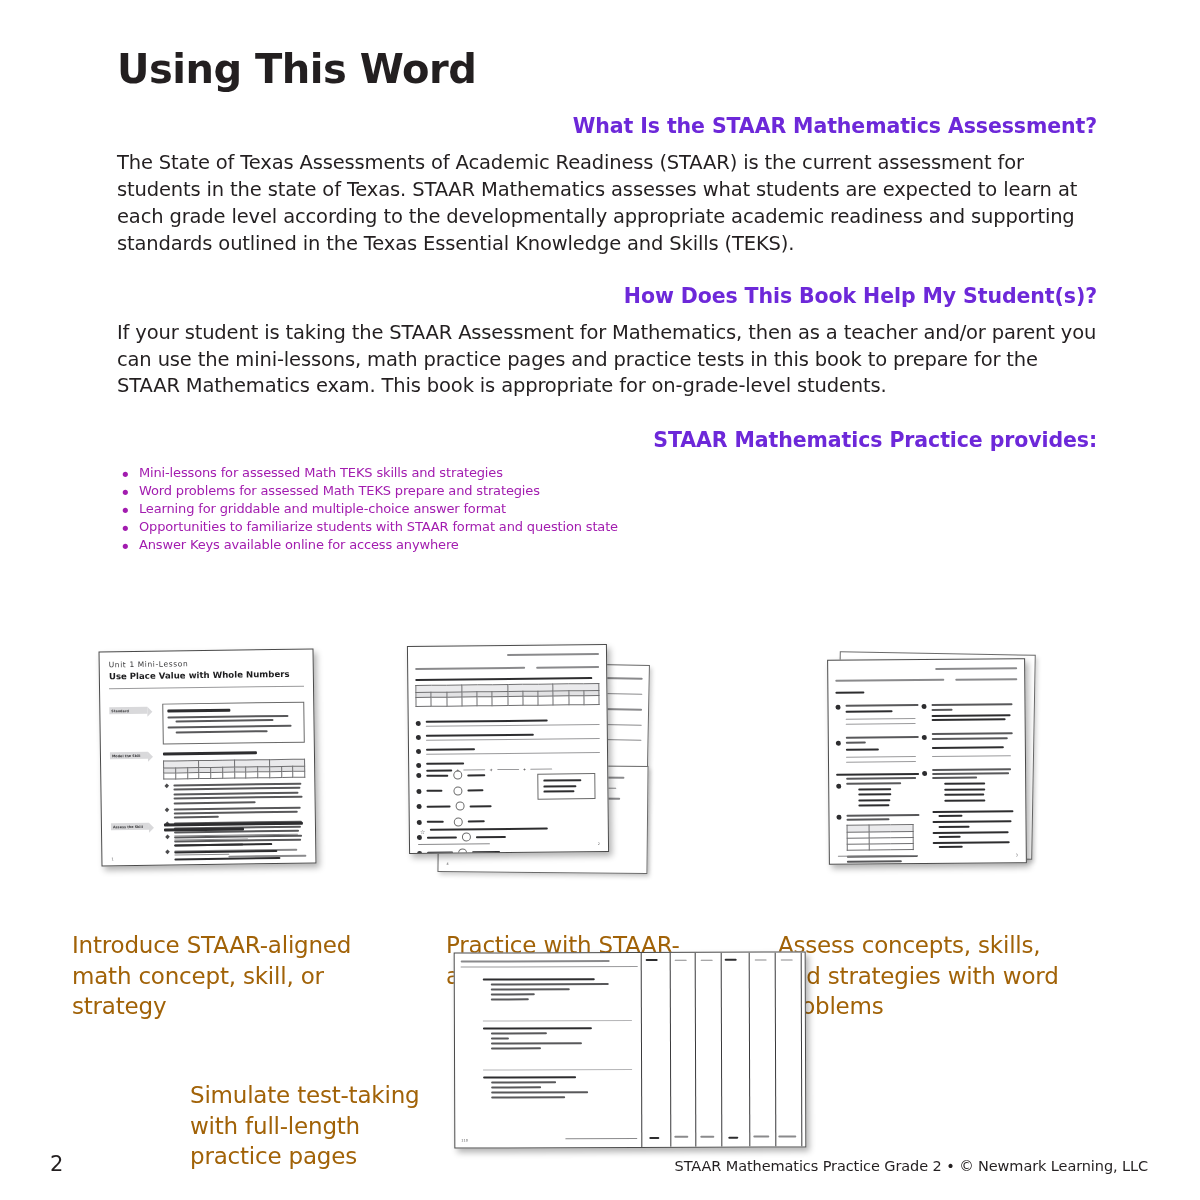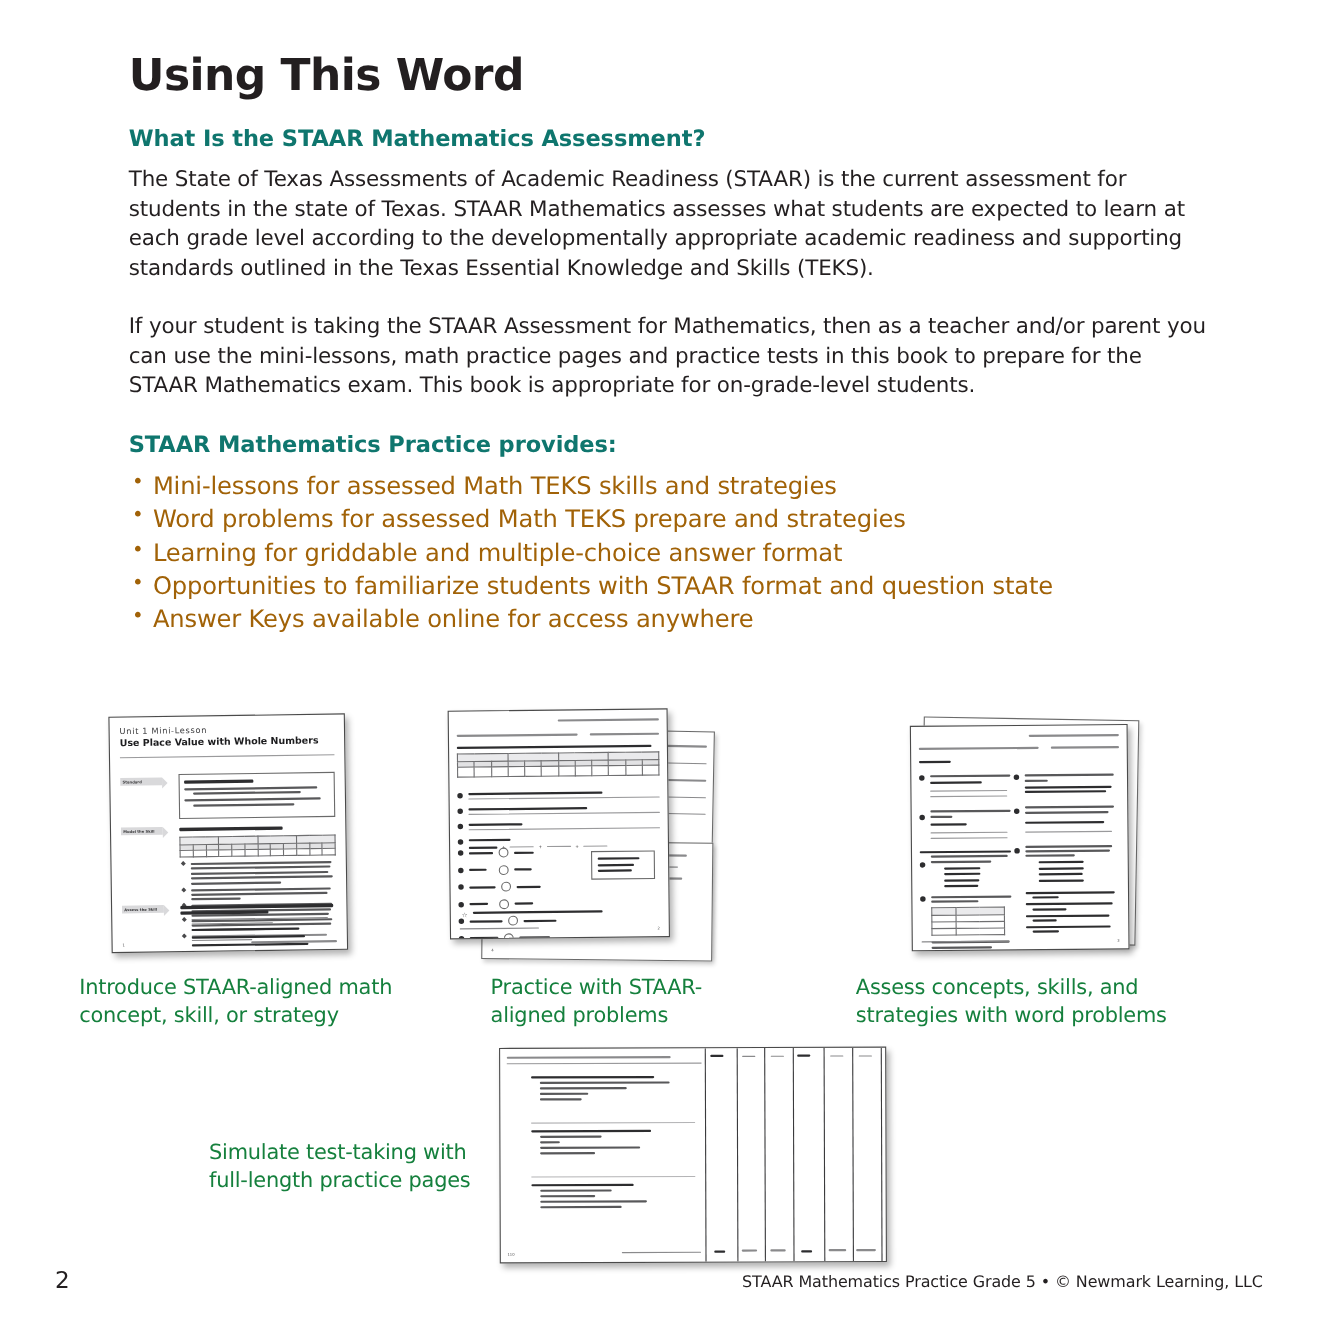--- a/index.html
+++ b/index.html
@@ -31,41 +31,42 @@
     font-size: 40px;
     font-weight: bold;
     letter-spacing: -0.5px;
     color: #231f20;
     margin: 0 0 24px 0;
     line-height: 1.05;
   }
   .section-head {
     font-size: 20.5px;
     font-weight: bold;
-    color: #0f766e;
+    color: #6d28d9;
     margin: 0 0 12px 0;
     letter-spacing: -0.1px;
+    text-align: right;
   }
   .para {
     font-size: 19.5px;
     line-height: 1.38;
     color: #231f20;
     margin: 0 0 26px 0;
     letter-spacing: -0.15px;
   }
   .para.tight { margin-bottom: 28px; }
   .bullets {
     list-style: none;
     margin: 0;
     padding: 0;
   }
   .bullets li {
-    font-size: 22px;
+    font-size: 13px;
     line-height: 1.37;
-    color: #a16207;
+    color: #a21caf;
     padding-left: 22px;
     position: relative;
     letter-spacing: -0.15px;
   }
   .bullets li::before {
     content: "\2022";
     position: absolute;
     left: 3px;
     top: -1px;
     font-size: 18px;
@@ -101,24 +102,25 @@
   .ln.thin { height: 1.4px; background:#8a8a8c; }
   .ln.dark { background:#2d2d2f; }
   .rule {
     height: 1px;
     background: #9a9a9c;
     margin: 4px 0;
   }
 
   .caption {
     position: absolute;
-    font-size: 19px;
+    font-size: 23px;
     line-height: 1.33;
-    color: #15803d;
+    color: #a16207;
     letter-spacing: -0.2px;
+    margin-top: 44px;
   }
 
   
   .footer-num {
     position: absolute;
     left: 50px;
     top: 1152px;
     font-size: 21px;
     color: #231f20;
   }
@@ -191,20 +193,21 @@
 
 <div class="page">
 
   <div class="content">
 
     <h1 class="page-title">Using This Word</h1>
 
     <h2 class="section-head">What Is the STAAR Mathematics Assessment?</h2>
     <p class="para">The State of Texas Assessments of Academic Readiness (STAAR) is the current assessment for students in the state of Texas. STAAR Mathematics assesses what students are expected to learn at each grade level according to the developmentally appropriate academic readiness and supporting standards outlined in the Texas Essential Knowledge and Skills (TEKS).</p>
 
+    <h2 class="section-head">How Does This Book Help My Student(s)?</h2>
     <p class="para tight">If your student is taking the STAAR Assessment for Mathematics, then as a teacher and/or parent you can use the mini-lessons, math practice pages and practice tests in this book to prepare for the STAAR Mathematics exam. This book is appropriate for on-grade-level students.</p>
 
     <h2 class="section-head">STAAR Mathematics Practice provides:</h2>
     <ul class="bullets">
       <li>Mini-lessons for assessed Math TEKS skills and strategies</li>
       <li>Word problems for assessed Math TEKS prepare and strategies</li>
       <li>Learning for griddable and multiple-choice answer format</li>
       <li>Opportunities to familiarize students with STAAR format and question state</li>
       <li>Answer Keys available online for access anywhere</li>
     </ul>
@@ -748,15 +751,15 @@
         <div class="ln dark" style="width:12px; margin:6px 0 0 4px;"></div>
 
       </div>
 
     </div>
   </div>
 
   <div class="caption" style="left:190px; top:1036px; width:262px;">Simulate test-taking with full-length practice pages</div>
 
   <div class="footer-num">2</div>
-  <div class="footer-txt">STAAR Mathematics Practice Grade 5 • © Newmark Learning, LLC</div>
+  <div class="footer-txt">STAAR Mathematics Practice Grade 2 • © Newmark Learning, LLC</div>
 
 </div>
 
 </body></html>

